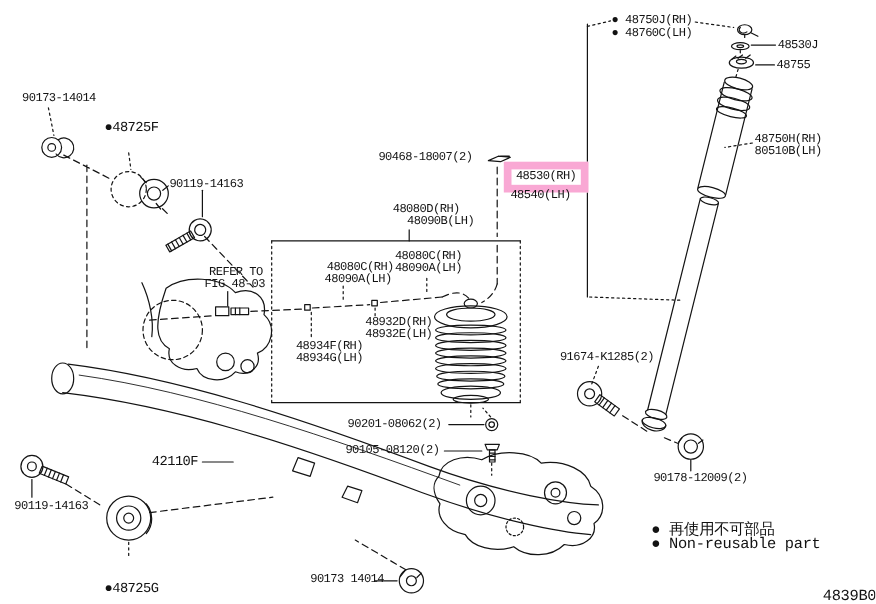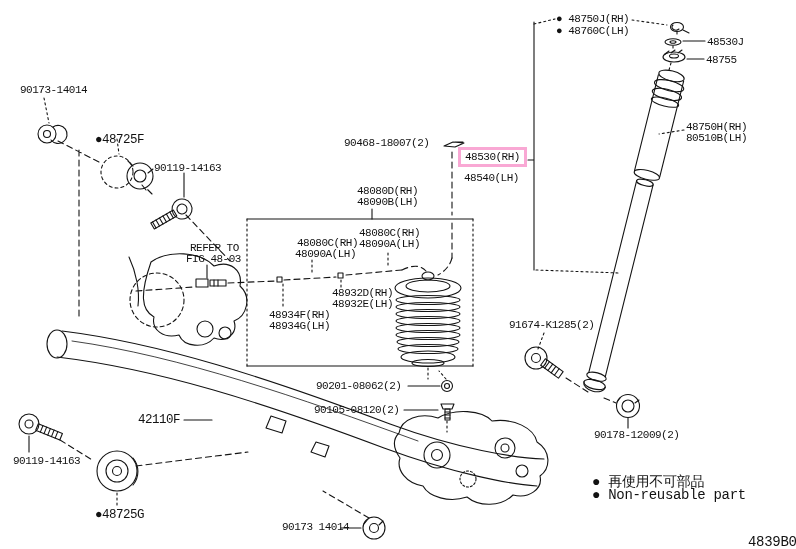--- a/index.html
+++ b/index.html
@@ -9,21 +9,21 @@
     overflow:hidden;
   }
   .stage svg{position:absolute;left:0;top:0;}
   .lbl{
     position:absolute;font-weight:400;font-size:11px;line-height:1.1;
     letter-spacing:-0.5px;color:#121212;white-space:pre;
   }
   .lbl.b{font-size:12.5px;}
   .lbl.s{font-size:14px;letter-spacing:-0.3px;}
   .lbl.hl{
-    border:3px solid #f9a8d4;padding:1px 4px;background:#fff;
+    border:7px solid #f9a8d4;padding:1px 4px;background:#fff;
   }
   .legend .lbl{font-family:"Liberation Mono","DejaVu Sans",sans-serif;}
 </style>
 </head>
 <body>
 
 <div class="stage">
 
   <svg width="796" height="549" viewBox="0 0 796 549" aria-hidden="true">
     <g stroke="#141414" fill="none" stroke-width="1.1" stroke-linecap="round" stroke-linejoin="round">
@@ -213,28 +213,28 @@
       <g>
         <circle cx="628" cy="406" r="11.5"></circle>
         <circle cx="628" cy="406" r="6"></circle>
         <path d="M620,398 l-3,4 M639,400 l-4,3"></path>
       </g>
       <path d="M628,418 V428"></path>
     </g>
   </svg>
 
   <div class="lbl" style="left:20px;top:84px">90173-14014</div>
-  <div class="lbl b" style="left:95px;top:134px">●48725F</div>
+  <div class="lbl b" style="left:95px;top:110px">●48725F</div>
   <div class="lbl" style="left:154px;top:162px">90119-14163</div>
 
   <div class="lbl" style="left:190px;top:242px">REFER TO</div>
   <div class="lbl" style="left:186px;top:253px">FIG 48-03</div>
 
   <div class="lbl" style="left:357px;top:185px">48080D(RH)</div>
-  <div class="lbl" style="left:357px;top:196px">48090B(LH)</div>
+  <div class="lbl" style="left:370px;top:196px">48090B(LH)</div>
 
   <div class="lbl" style="left:297px;top:237px">48080C(RH)</div>
   <div class="lbl" style="left:295px;top:248px">48090A(LH)</div>
   <div class="lbl" style="left:359px;top:227px">48080C(RH)</div>
   <div class="lbl" style="left:359px;top:238px">48090A(LH)</div>
 
   <div class="lbl" style="left:344px;top:137px">90468-18007(2)</div>
 
   <div class="lbl hl" style="left:458px;top:147px">48530(RH)</div>
   <div class="lbl" style="left:464px;top:172px">48540(LH)</div>
@@ -249,21 +249,21 @@
   <div class="lbl" style="left:332px;top:287px">48932D(RH)</div>
   <div class="lbl" style="left:332px;top:298px">48932E(LH)</div>
   <div class="lbl" style="left:269px;top:309px">48934F(RH)</div>
   <div class="lbl" style="left:269px;top:320px">48934G(LH)</div>
 
   <div class="lbl" style="left:316px;top:380px">90201-08062(2)</div>
   <div class="lbl" style="left:314px;top:404px">90105-08120(2)</div>
   <div class="lbl b" style="left:138px;top:414px">42110F</div>
 
   <div class="lbl" style="left:13px;top:455px">90119-14163</div>
-  <div class="lbl b" style="left:95px;top:509px">●48725G</div>
+  <div class="lbl b" style="left:95px;top:529px">●48725G</div>
   <div class="lbl" style="left:282px;top:521px">90173 14014</div>
 
   <div class="lbl" style="left:509px;top:319px">91674-K1285(2)</div>
   <div class="lbl" style="left:594px;top:429px">90178-12009(2)</div>
 
   <div class="legend">
     <div class="lbl s" style="left:592px;top:475px">● 再使用不可部品</div>
     <div class="lbl s" style="left:592px;top:488px">● Non-reusable part</div>
   </div>
 

